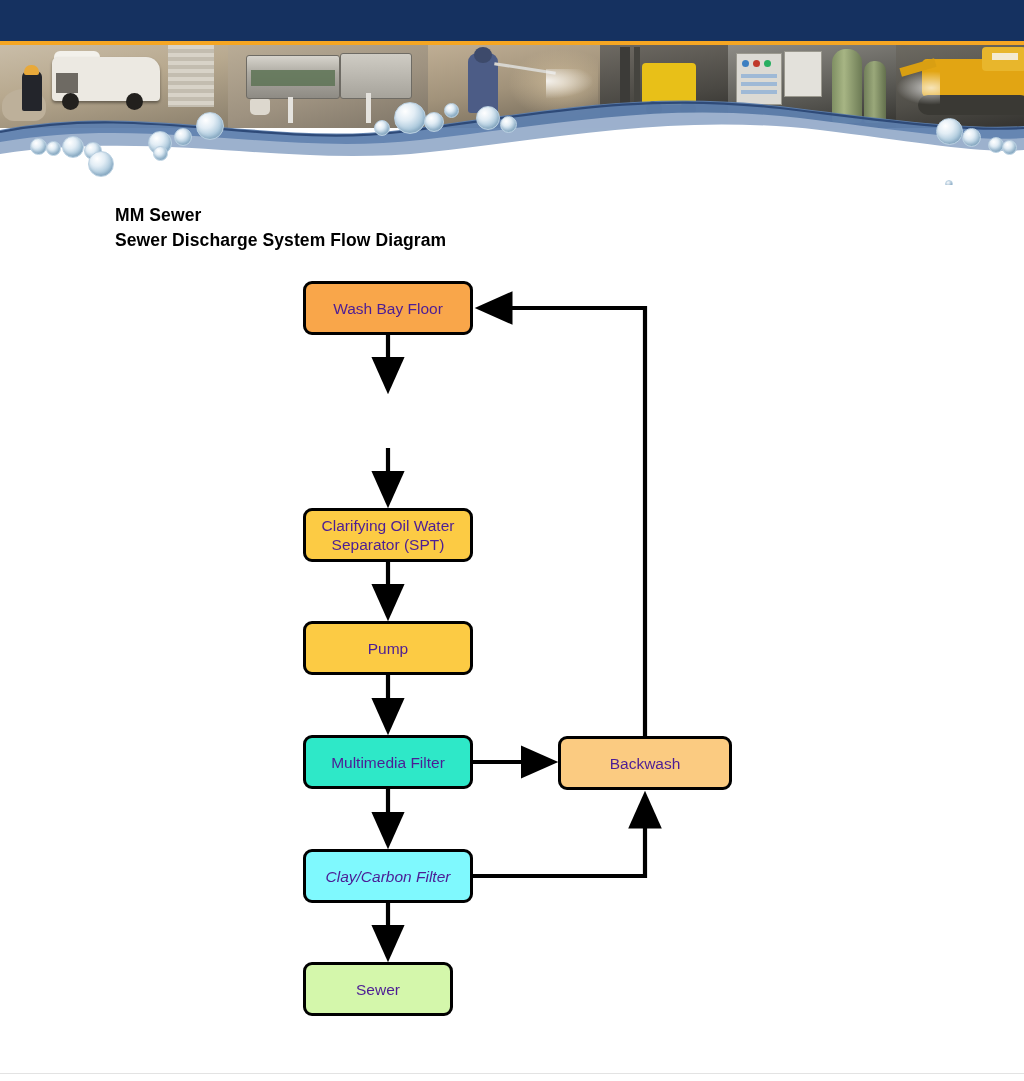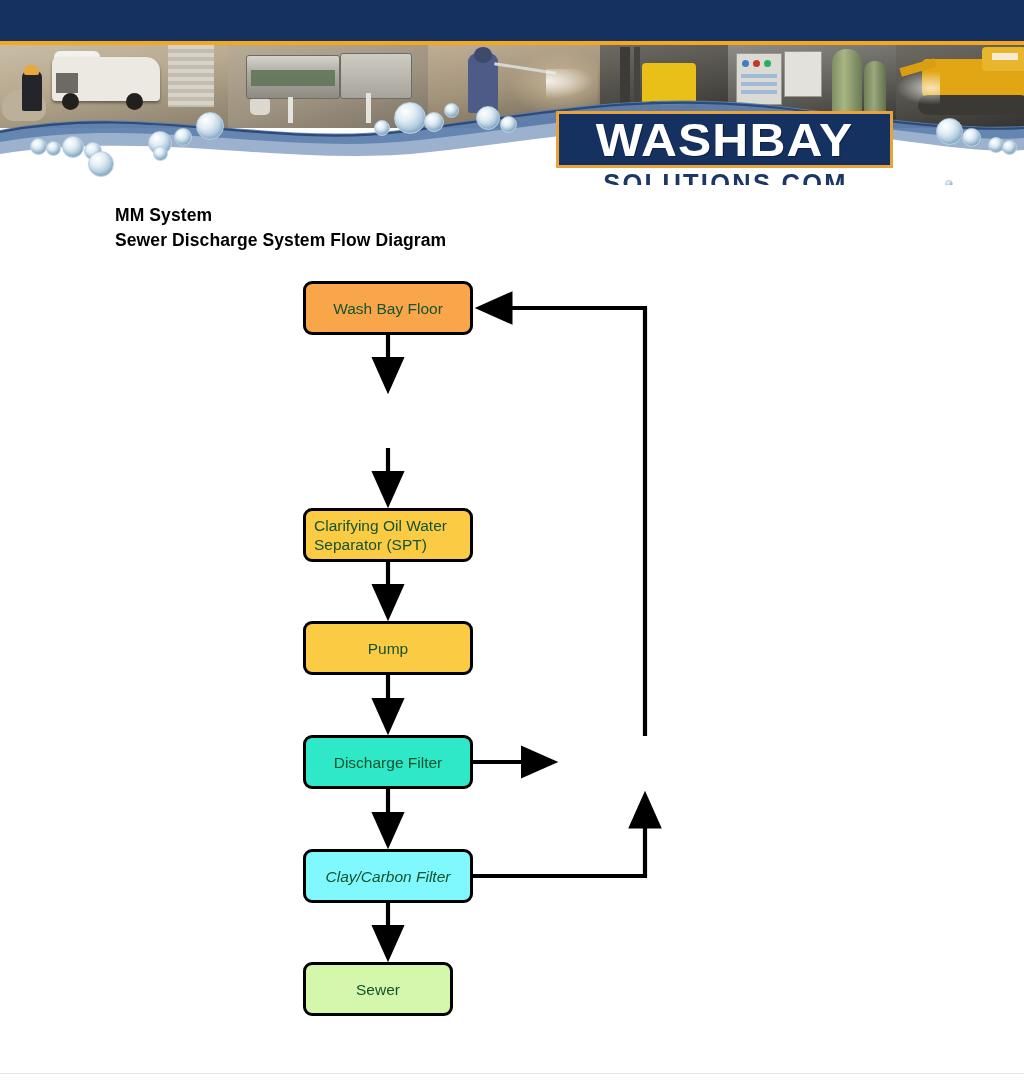--- a/index.html
+++ b/index.html
@@ -99,22 +99,22 @@
     background:radial-gradient(circle at 34% 28%, #ffffff 0%, #e2edf5 32%, #9fc0d6 72%, #7fa4bd 100%);
     border:1px solid #b9cfe0;box-shadow:inset -1px -2px 3px rgba(120,150,175,.5);}
 
   
   .title-block{position:absolute;left:115px;top:203px;}
   .title-line{font-size:17.5px;font-weight:bold;color:#000;line-height:25px;letter-spacing:.1px;}
 
   
   .flow{position:absolute;left:0;top:0;width:1024px;height:1081px;}
   .node{position:absolute;box-sizing:border-box;border:3px solid #000;border-radius:9px;
-    display:flex;align-items:center;justify-content:center;text-align:left;
-    font-size:15.5px;color:#14532d;line-height:19px;padding:0 8px;}
+    display:flex;align-items:center;justify-content:center;text-align:center;
+    font-size:15.5px;color:#4c1d95;line-height:19px;padding:0 8px;}
 
   .n-washbay   {left:303px;top:281px;width:170px;height:54px;background:#F9A64A;}
   .n-pump1     {left:303px;top:394px;width:170px;height:54px;background:#F9A64A;}
   .n-spt       {left:303px;top:508px;width:170px;height:54px;background:#FCCB44;}
   .n-pump2     {left:303px;top:621px;width:170px;height:54px;background:#FCCB44;}
   .n-mmfilter  {left:303px;top:735px;width:170px;height:54px;background:#2EE8C8;}
   .n-backwash  {left:558px;top:736px;width:174px;height:54px;background:#FBCB81;}
   .n-claycarbon{left:303px;top:849px;width:170px;height:54px;background:#7FF9FE;font-style:italic;}
   .n-sewer     {left:303px;top:962px;width:150px;height:54px;background:#D4F7AB;}
 
@@ -220,31 +220,25 @@
   <div class="bub" style="left:476px;top:106px;width:22px;height:22px;"></div>
   <div class="bub" style="left:500px;top:116px;width:15px;height:15px;"></div>
 
   <div class="bub" style="left:936px;top:118px;width:25px;height:25px;"></div>
   <div class="bub" style="left:962px;top:128px;width:17px;height:17px;"></div>
   <div class="bub" style="left:988px;top:137px;width:14px;height:14px;"></div>
   <div class="bub" style="left:1002px;top:140px;width:13px;height:13px;"></div>
 
   <div class="bub" style="left:945px;top:180px;width:6px;height:6px;"></div>
 
-  <div class="logo">
-    <div class="logo-box">
-      <span class="logo-word">WASHBAY</span>
-    </div>
-    <div class="logo-sub">SOLUTIONS.COM</div>
-  </div>
 
 </div>
 
 <div class="title-block">
-  <div class="title-line">MM System</div>
+  <div class="title-line">MM Sewer</div>
   <div class="title-line">Sewer Discharge System Flow Diagram</div>
 </div>
 
 <div class="flow">
 
   <svg class="arrows" viewBox="0 0 1024 1081">
     <defs>
       <marker id="ah" markerWidth="10" markerHeight="10" refX="7.5" refY="4" orient="auto" markerUnits="strokeWidth">
         <path d="M0,0 L9,4 L0,8 z" fill="#000"></path>
       </marker>
@@ -267,19 +261,20 @@
 
       <path d="M388,903 L388,956"></path>
 
       <path d="M645,736 L645,308 L481,308"></path>
     </g>
   </svg>
 
   <div class="node n-washbay">Wash Bay Floor</div>
   <div class="node n-pump2">Pump</div>
   <div class="node n-spt">Clarifying Oil Water Separator (SPT)</div>
-  <div class="node n-mmfilter">Discharge Filter</div>
+  <div class="node n-mmfilter">Multimedia Filter</div>
+  <div class="node n-backwash">Backwash</div>
   <div class="node n-claycarbon">Clay/Carbon Filter</div>
   <div class="node n-sewer">Sewer</div>
 
 </div>
 
 <div class="footer-rule"></div>
 
 </body></html>

